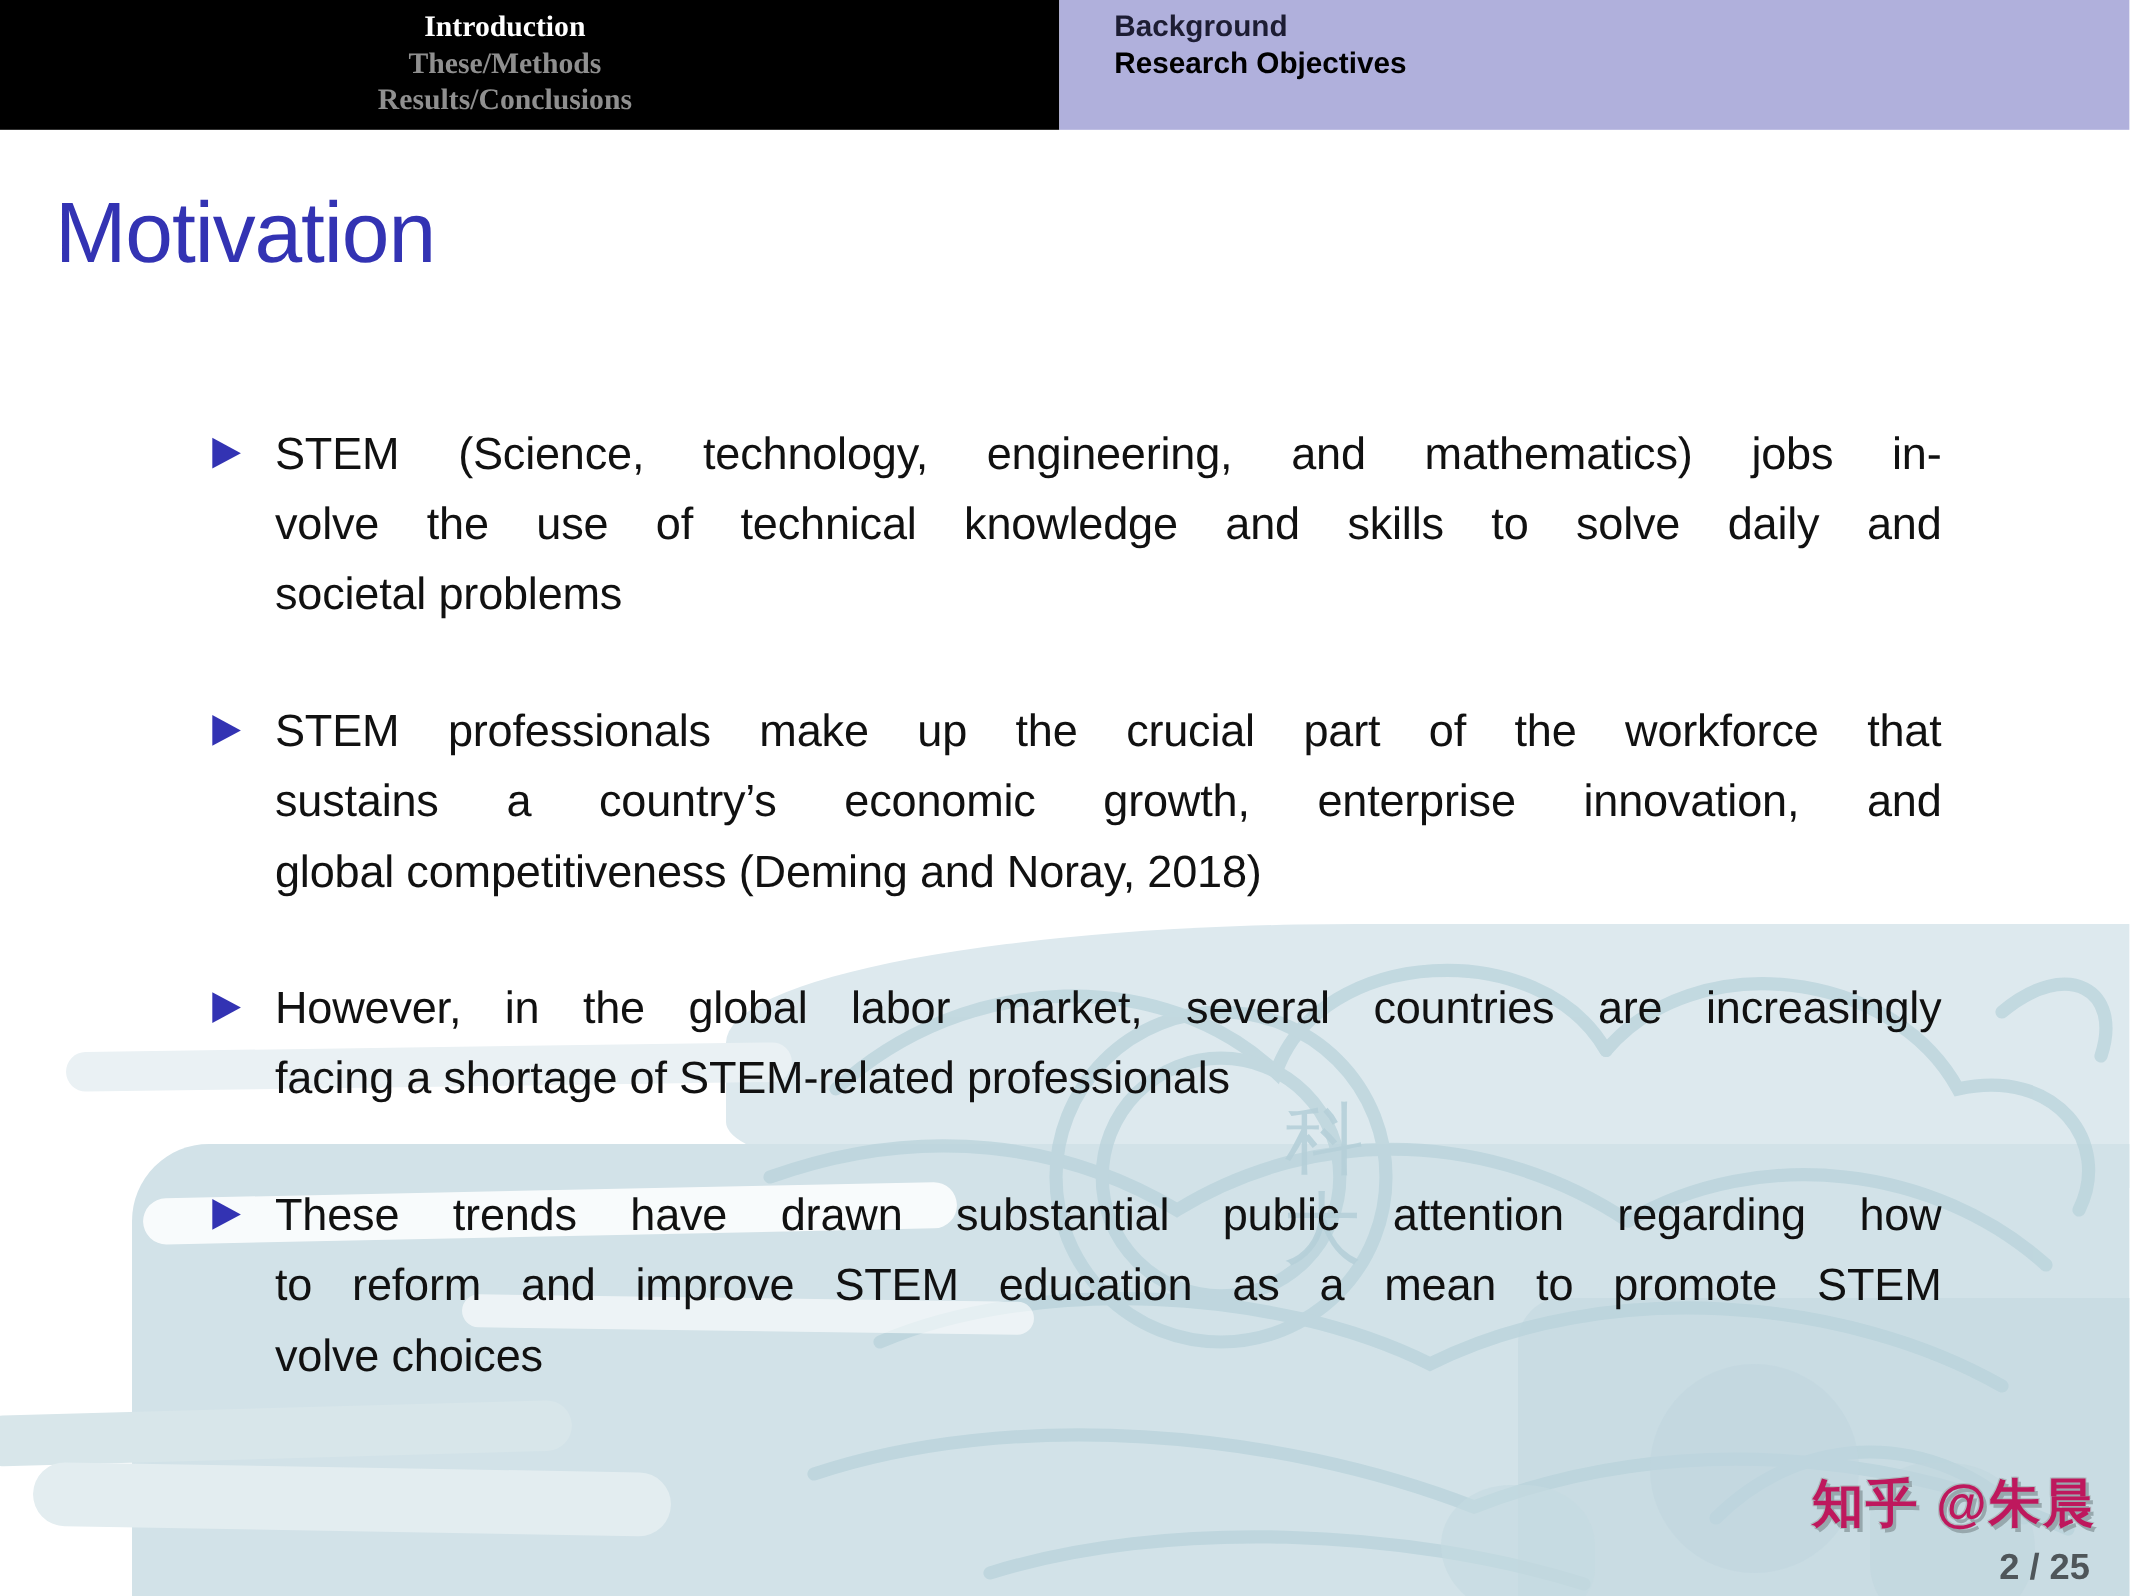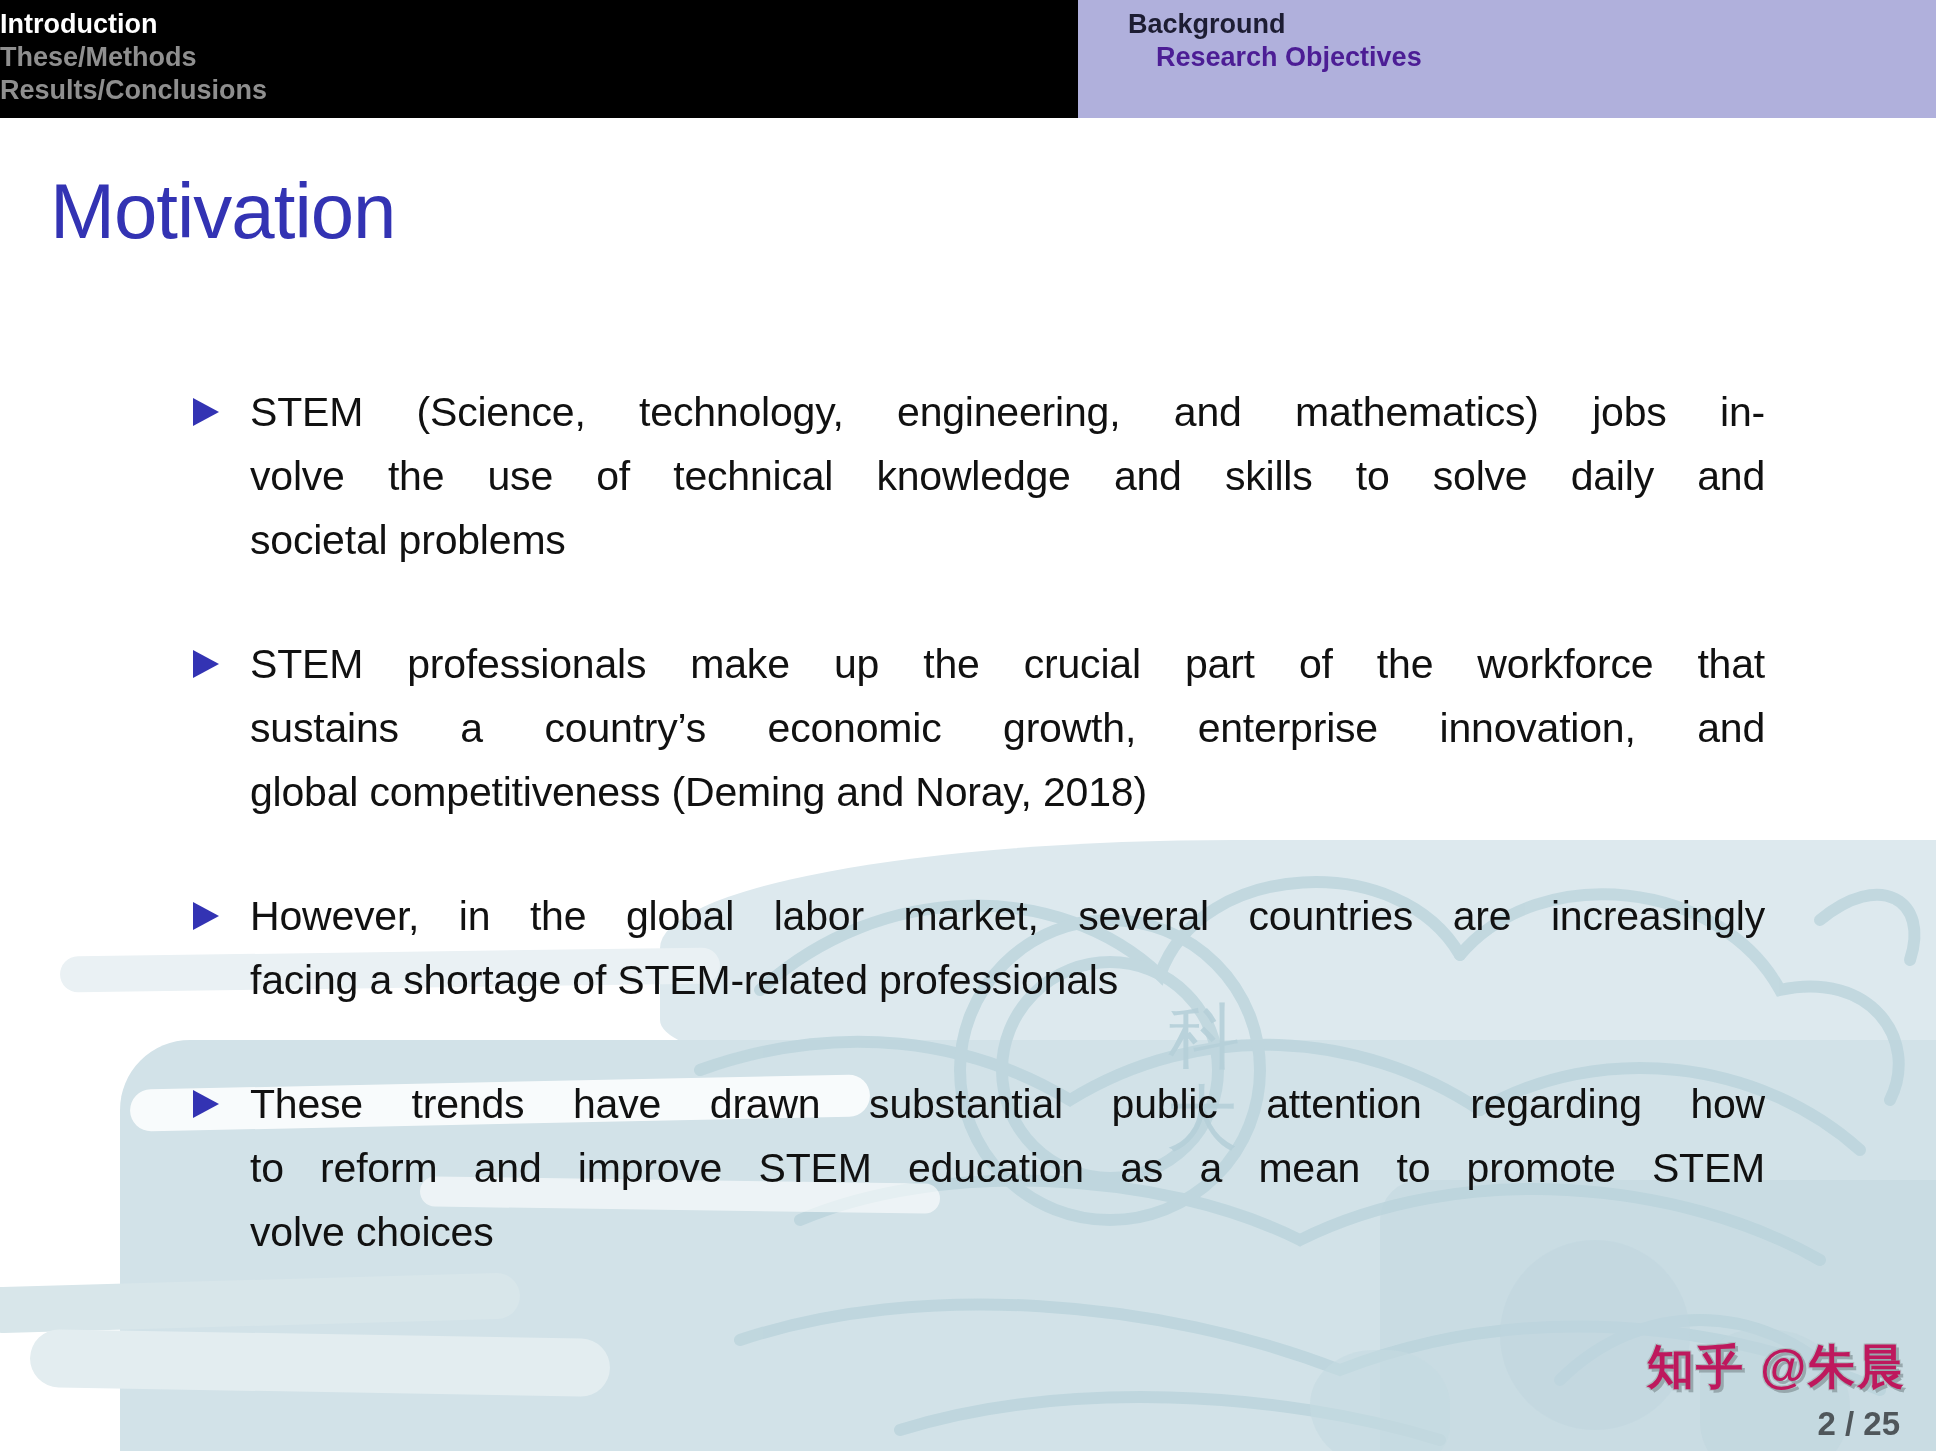--- a/index.html
+++ b/index.html
@@ -3,32 +3,32 @@
 <meta charset="utf-8">
 <style>
   html,body{margin:0;padding:0;}
   body{
     width:1936px;height:1451px;position:relative;overflow:hidden;
     background:#ffffff;font-family:"Liberation Sans",sans-serif;
   }
   
   .header{position:absolute;left:0;top:0;width:1936px;height:118px;display:flex;z-index:3;}
   .header-left{
-    width:1078px;height:118px;background:#000000;box-sizing:border-box;
-    padding:8px 45px 0 0;text-align:left;
+    width:963px;height:118px;background:#000000;box-sizing:border-box;
+    padding:8px 45px 0 0;text-align:center;font-family:Liberation Serif, serif;
   }
   .header-right{
     flex:1;height:118px;background:#b0b0dc;box-sizing:border-box;
     padding:8px 0 0 50px;text-align:left;
   }
   .nav-line{font-size:27px;line-height:33px;font-weight:bold;cursor:pointer;}
   .header-left .nav-line.active{color:#ffffff;}
   .header-left .nav-line.inactive{color:#8f8f8f;}
   .header-right .nav-line.active{color:#1d1d33;}
-  .header-right .nav-line.inactive{color:#4c1d95;margin-left:28px;}
+  .header-right .nav-line.inactive{color:#000000;}
 
   
   .frametitle{
     position:absolute;left:50px;top:166px;z-index:2;
     font-size:78px;line-height:90px;color:#3333b3;letter-spacing:-1px;
   }
 
   
   .content{position:absolute;left:250px;top:380px;width:1515px;z-index:2;}
   .item{position:relative;margin-bottom:60px;}

